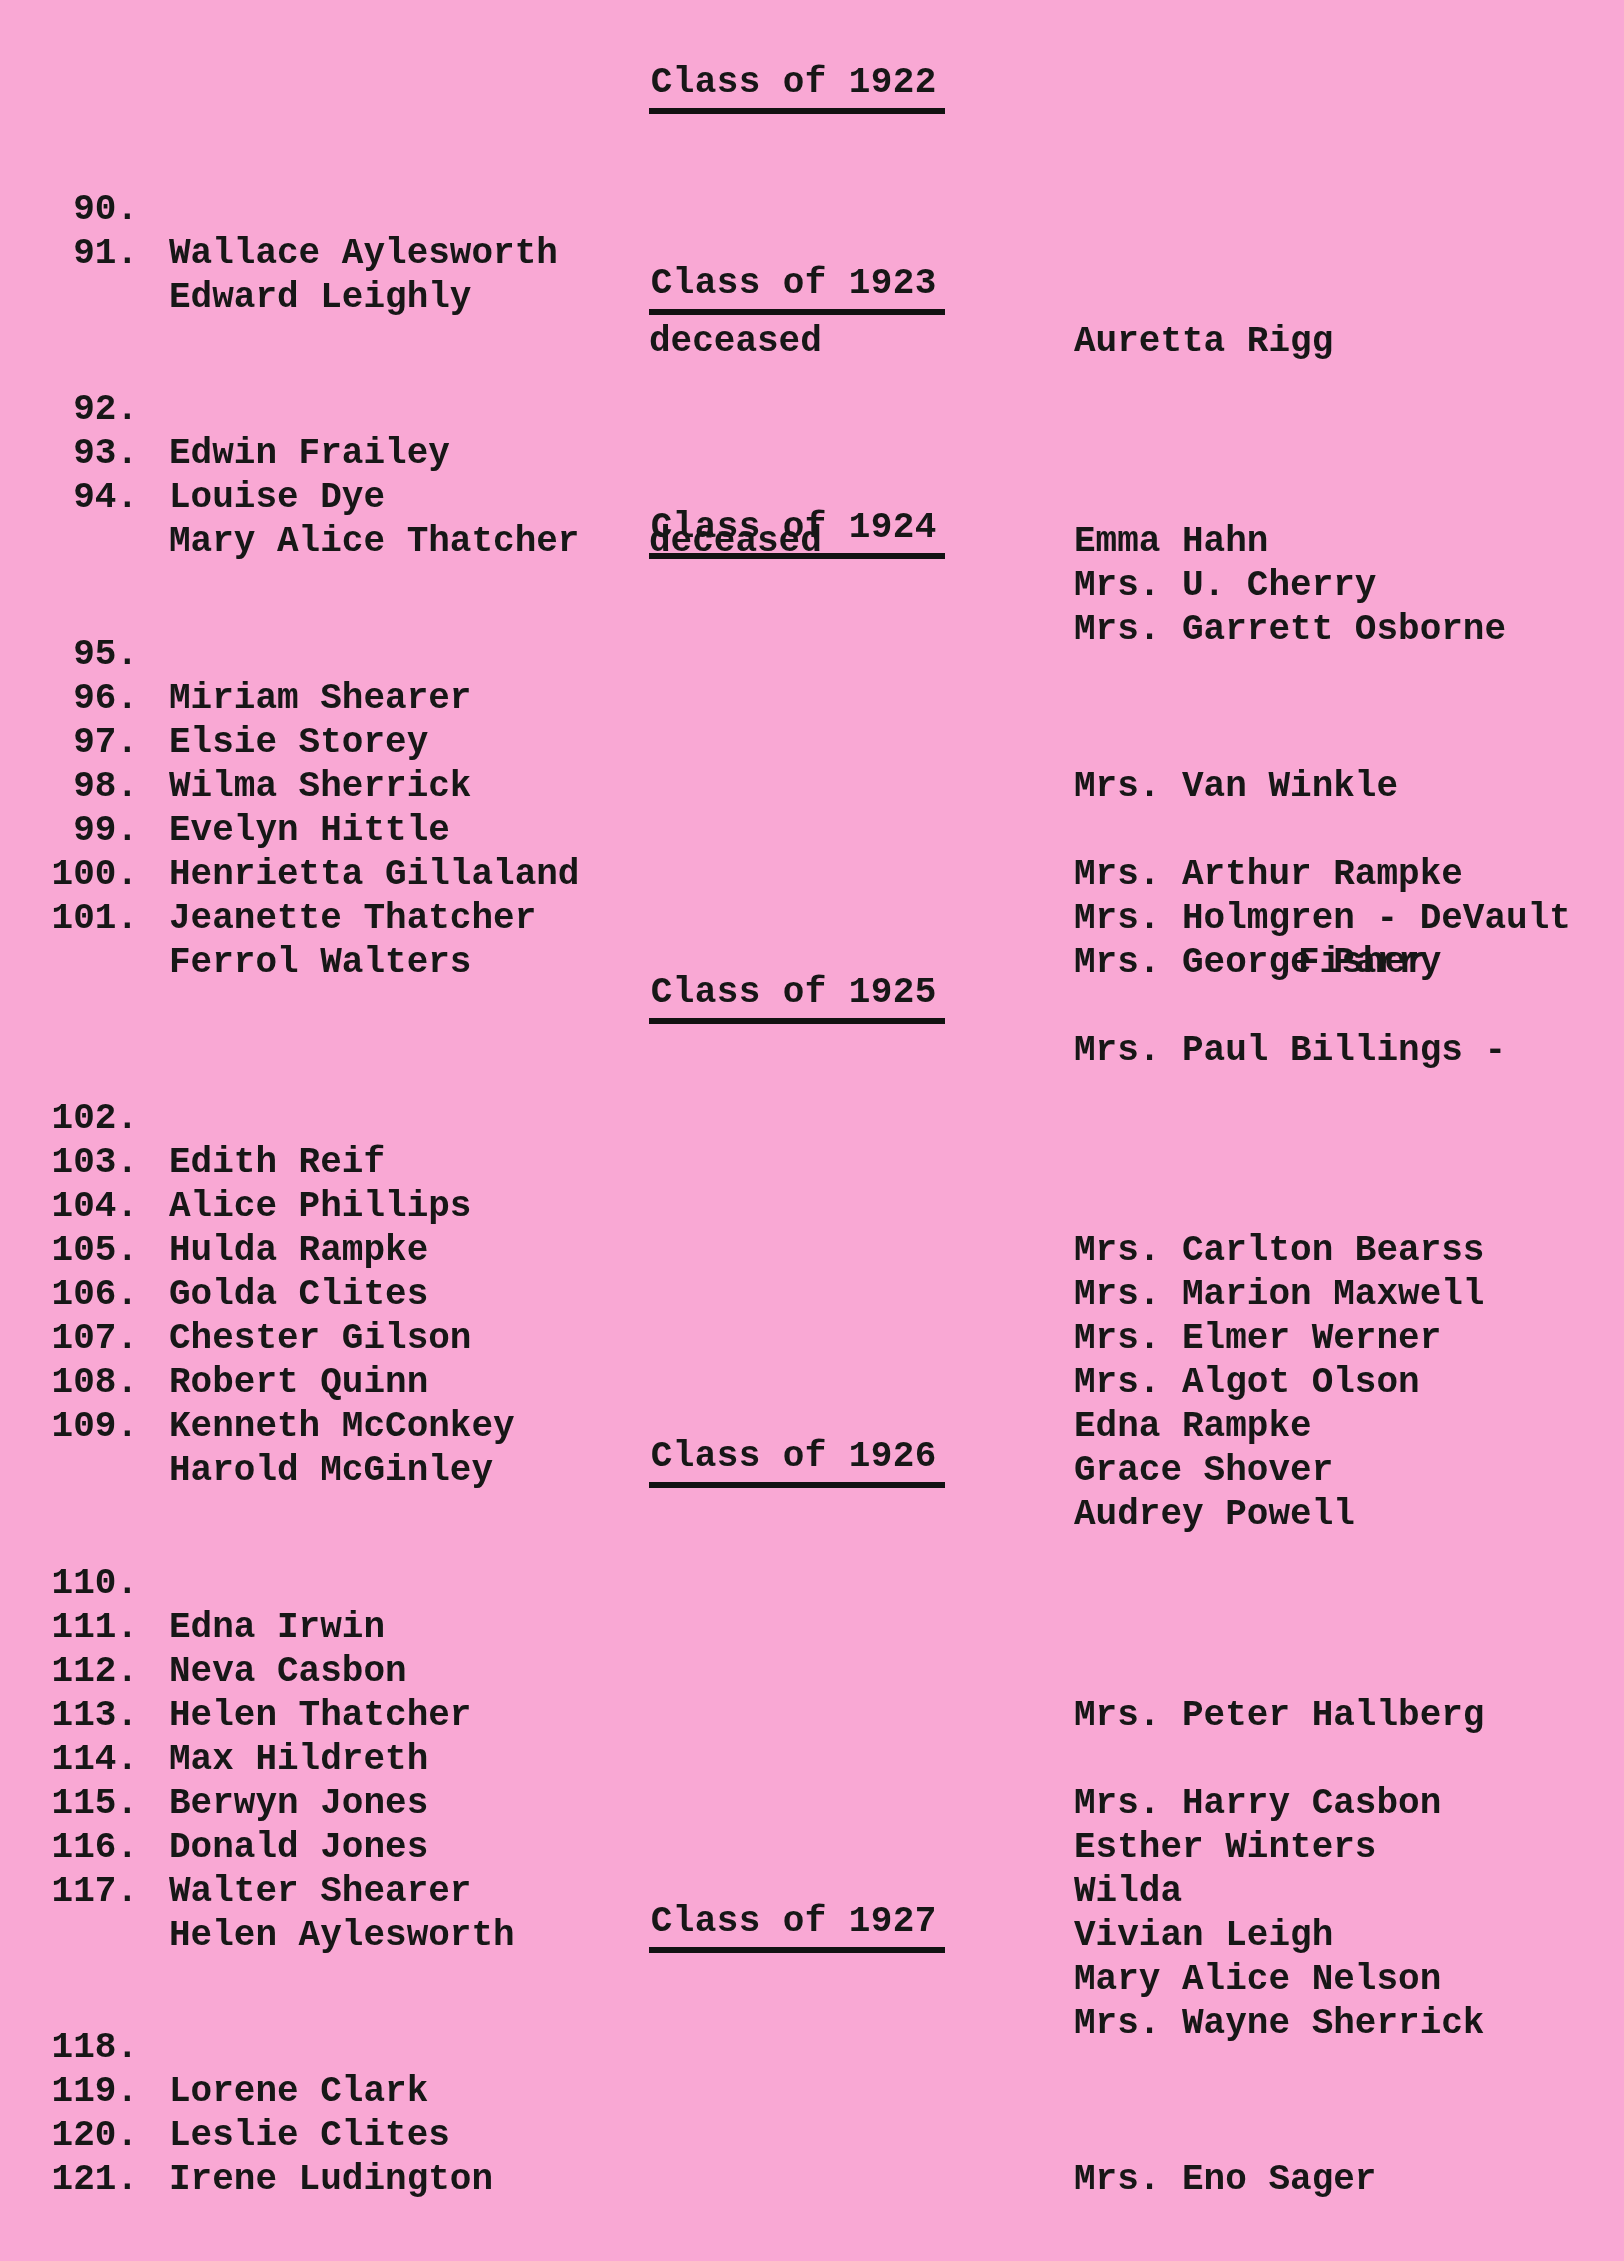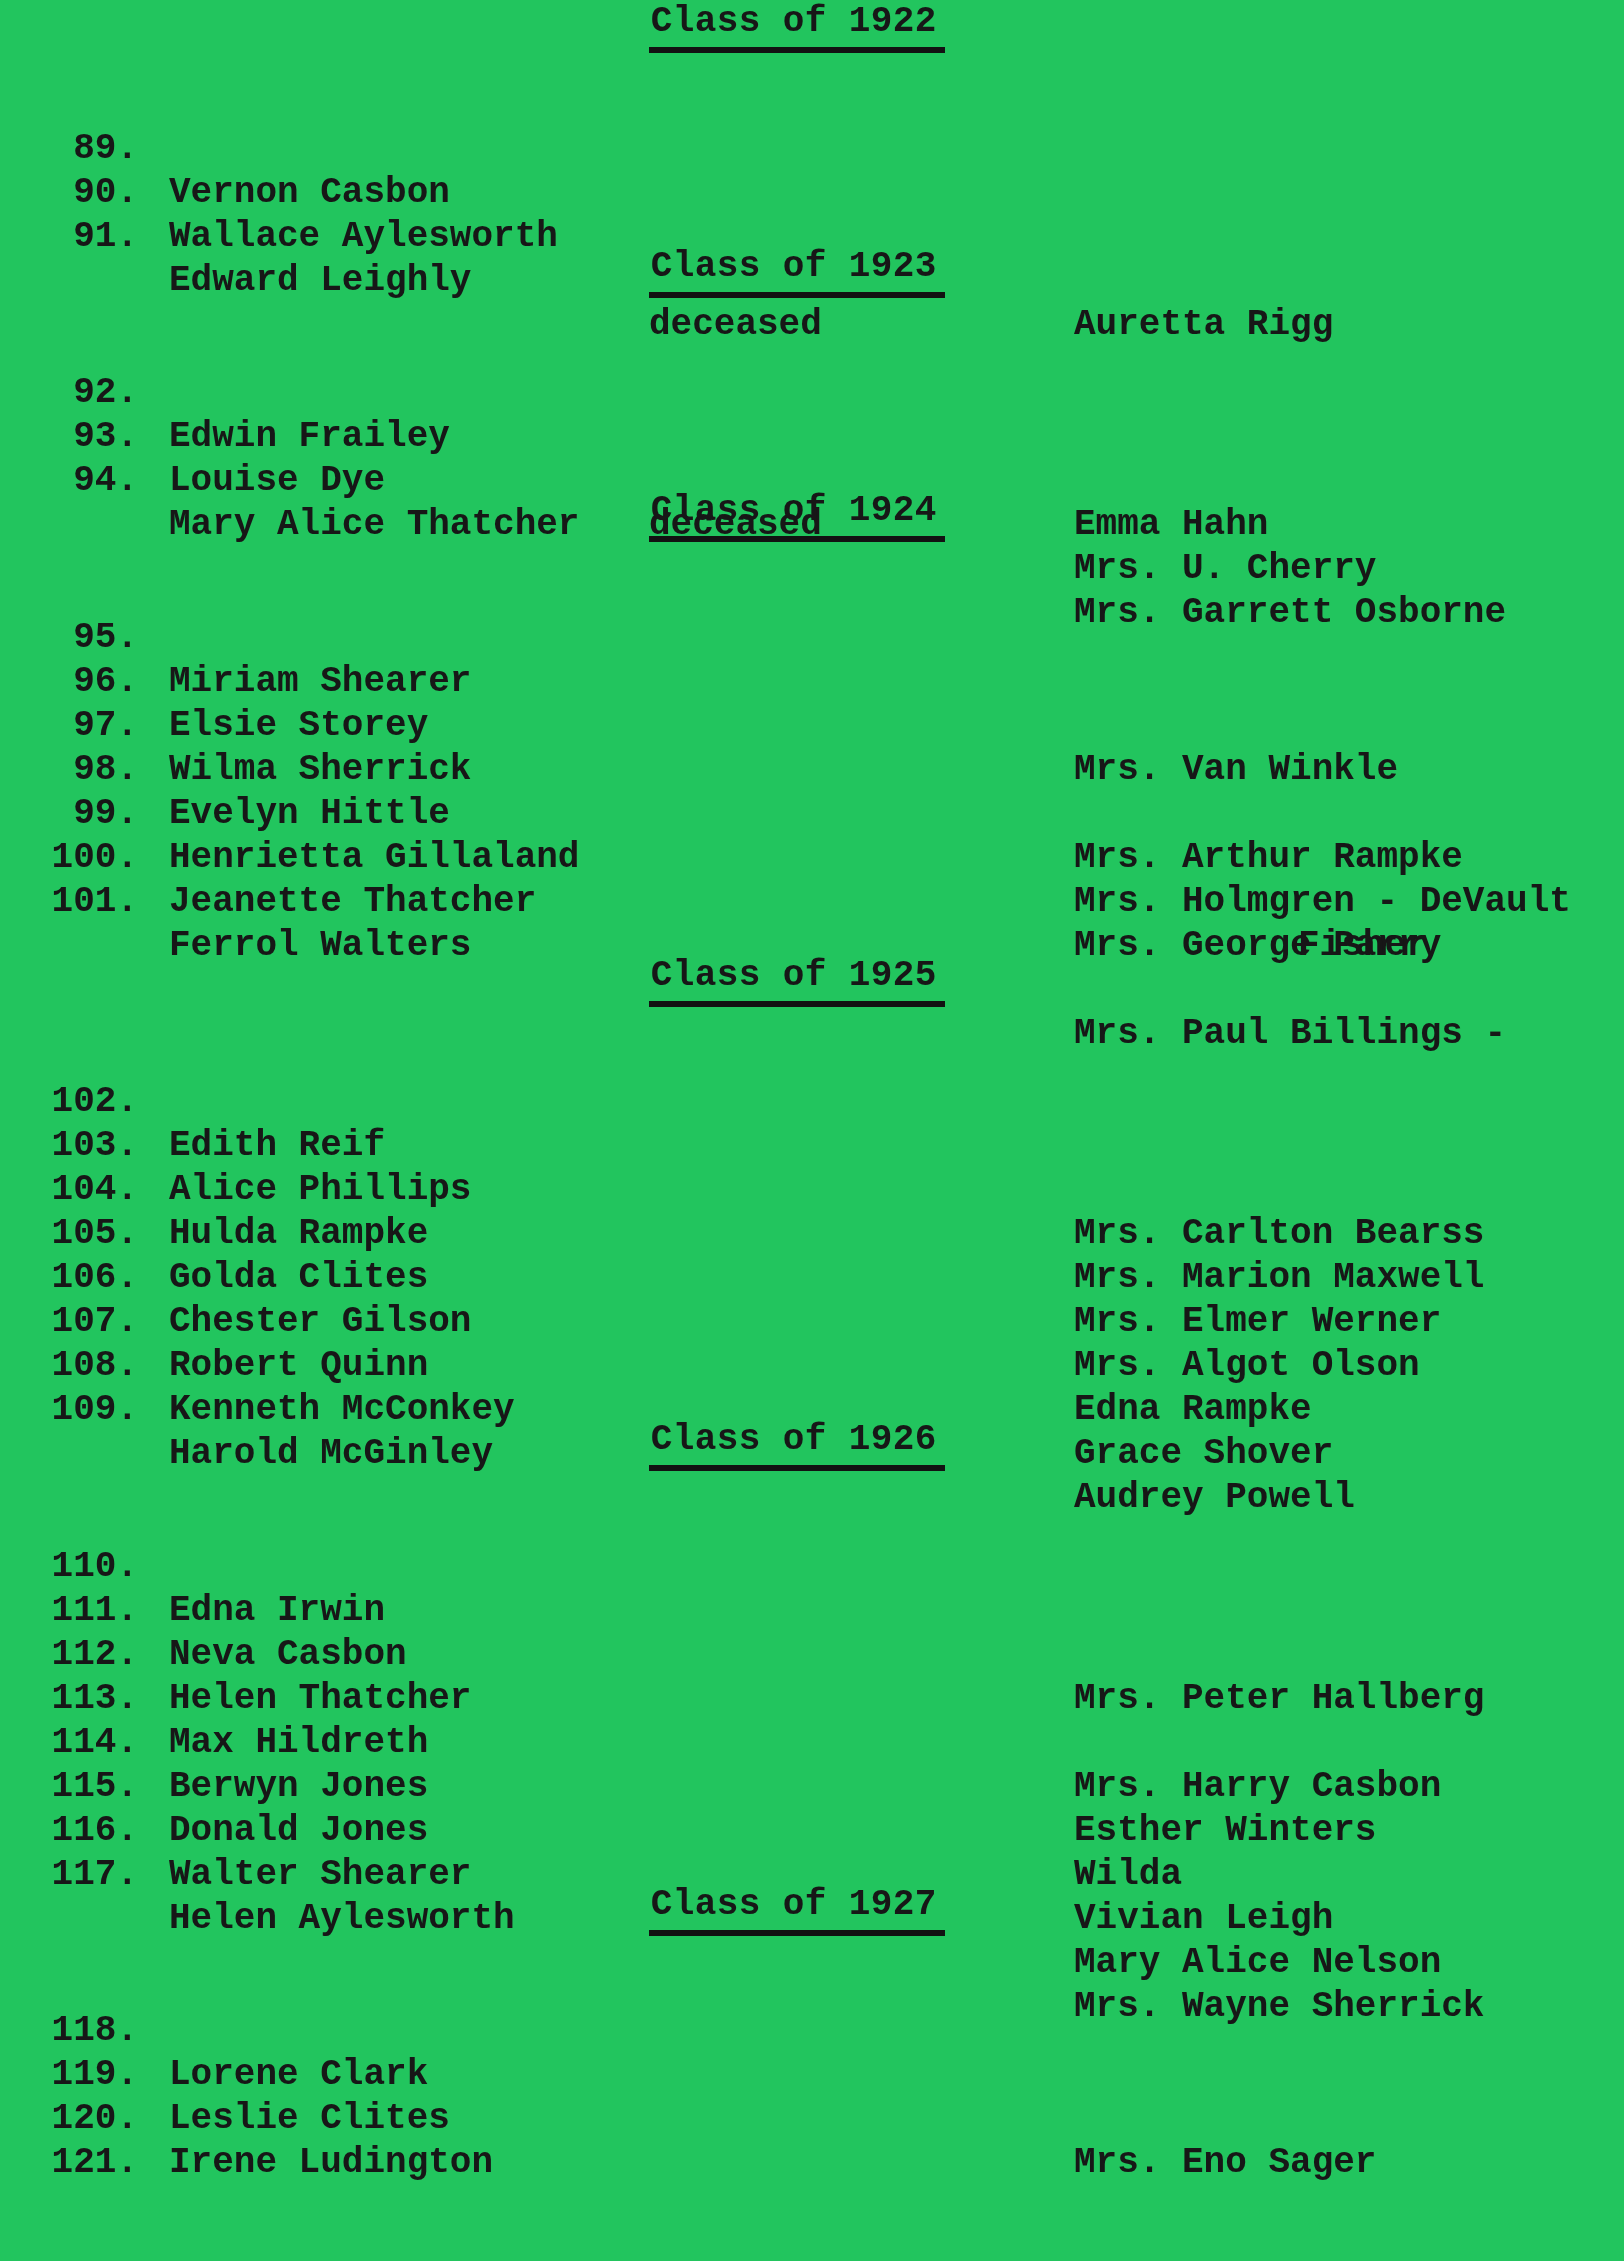--- a/index.html
+++ b/index.html
@@ -5,21 +5,22 @@
   html, body {
     margin: 0;
     padding: 0;
     background: #ffffff;
   }
   .page {
     position: relative;
     width: 1625px;
     height: 2261px;
     box-sizing: border-box;
-    background: #22c55e;
+    padding-top: 61px;
+    background: #f9a8d4;
     overflow: hidden;
     font-family: "Liberation Mono", "DejaVu Sans Mono", monospace;
     font-weight: 700;
     color: #171717;
   }
   .class-section { position: relative; }
   .header-row {
     margin: 0 0 29.5px 649px;
     height: 53px;
   }
@@ -56,26 +57,20 @@
 </head>
 <body>
 
 <div class="page">
 
   <section class="class-section">
     <div class="header-row">
       <span class="class-header">Class of 1922</span>
     </div>
     <div class="row">
-      <span class="num">89.</span>
-      <span class="name">Vernon Casbon</span>
-      <span class="status"></span>
-      <span class="married"></span>
-    </div>
-    <div class="row">
       <span class="num">90.</span>
       <span class="name">Wallace Aylesworth</span>
       <span class="status"></span>
       <span class="married">Auretta Rigg</span>
     </div>
     <div class="row">
       <span class="num">91.</span>
       <span class="name">Edward Leighly</span>
       <span class="status">deceased</span>
       <span class="married"></span>

